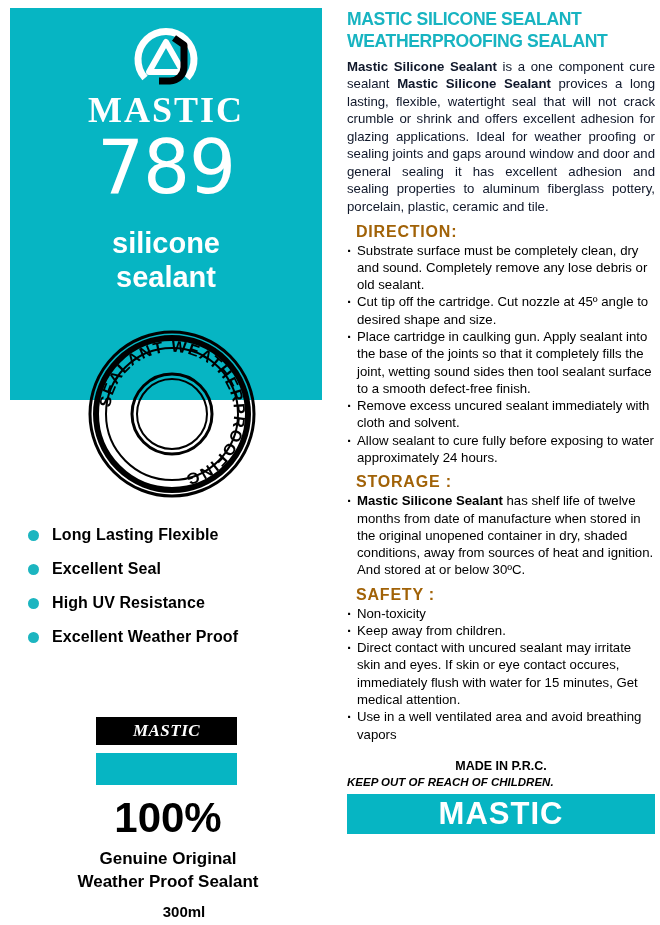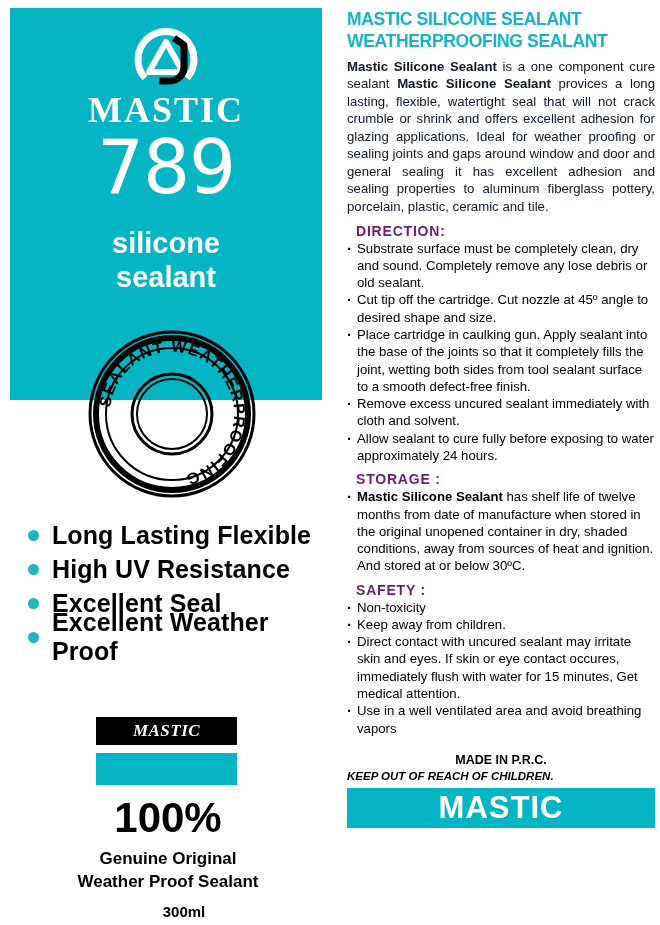--- a/index.html
+++ b/index.html
@@ -106,21 +106,21 @@
     width: 11px;
     height: 11px;
     border-radius: 50%;
     background: #1cb5c0;
     flex: 0 0 auto;
     margin-right: 13px;
   }
   .feature-label {
     font-family: "Liberation Sans", sans-serif;
     font-weight: bold;
-    font-size: 25px;
+    font-size: 16px;
     color: #000000;
     letter-spacing: 0.1px;
   }
 
   
   .black-bar {
     position: absolute;
     left: 96px;
     top: 717px;
     width: 141px;
@@ -208,23 +208,23 @@
     line-height: 1.33;
     text-align: justify;
     color: #0f172a;
     margin: 0;
   }
   .intro b { font-weight: bold; }
 
   .section-head {
     font-family: "Liberation Sans", sans-serif;
     font-weight: bold;
-    font-size: 14px;
+    font-size: 16px;
     letter-spacing: 0.8px;
-    color: #701a75;
+    color: #a16207;
     margin: 7px 0 1px 9px;
   }
   ul.bullets {
     list-style: none;
     margin: 0;
     padding: 0;
   }
   ul.bullets li {
     position: relative;
     padding-left: 10px;
@@ -324,25 +324,25 @@
       </svg>
     </div>
 
     <div class="features">
       <div class="feature-row">
         <span class="feature-dot"></span>
         <span class="feature-label">Long Lasting Flexible</span>
       </div>
       <div class="feature-row">
         <span class="feature-dot"></span>
-        <span class="feature-label">High UV Resistance</span>
+        <span class="feature-label">Excellent Seal</span>
       </div>
       <div class="feature-row">
         <span class="feature-dot"></span>
-        <span class="feature-label">Excellent Seal</span>
+        <span class="feature-label">High UV Resistance</span>
       </div>
       <div class="feature-row">
         <span class="feature-dot"></span>
         <span class="feature-label">Excellent Weather Proof</span>
       </div>
     </div>
 
     <div class="black-bar">
       <span>MASTIC</span>
     </div>
@@ -362,21 +362,21 @@
       <div>MASTIC SILICONE SEALANT</div>
       <div>WEATHERPROOFING SEALANT</div>
     </div>
 
     <p class="intro"><b>Mastic Silicone Sealant</b><span> is a one component cure sealant </span><b>Mastic Silicone Sealant</b><span> provices a long lasting, flexible, watertight seal that will not crack crumble or shrink and offers excellent adhesion for glazing applications. Ideal for weather proofing or sealing joints and gaps around window and door and general sealing it has excellent adhesion and sealing properties to aluminum fiberglass pottery, porcelain, plastic, ceramic and tile.</span></p>
 
     <div class="section-head">DIRECTION:</div>
     <ul class="bullets">
         <li>Substrate surface must be completely clean, dry and sound. Completely remove any lose debris or old sealant.</li>
         <li>Cut tip off the cartridge. Cut nozzle at 45º angle to desired shape and size.</li>
-        <li>Place cartridge in caulking gun. Apply sealant into the base of the joints so that it completely fills the joint, wetting both sides from tool sealant surface to a smooth defect-free finish.</li>
+        <li>Place cartridge in caulking gun. Apply sealant into the base of the joints so that it completely fills the joint, wetting sound sides then tool sealant surface to a smooth defect-free finish.</li>
         <li>Remove excess uncured sealant immediately with cloth and solvent.</li>
         <li>Allow sealant to cure fully before exposing to water approximately 24 hours.</li>
       </ul>
 
     <div class="section-head">STORAGE :</div>
     <ul class="bullets">
       <li><b>Mastic Silicone Sealant</b><span> has shelf life of twelve months from date of manufacture when stored in the original unopened container in dry, shaded conditions, away from sources of heat and ignition. And stored at or below 30ºC.</span></li>
     </ul>
 
     <div class="section-head">SAFETY :</div>

